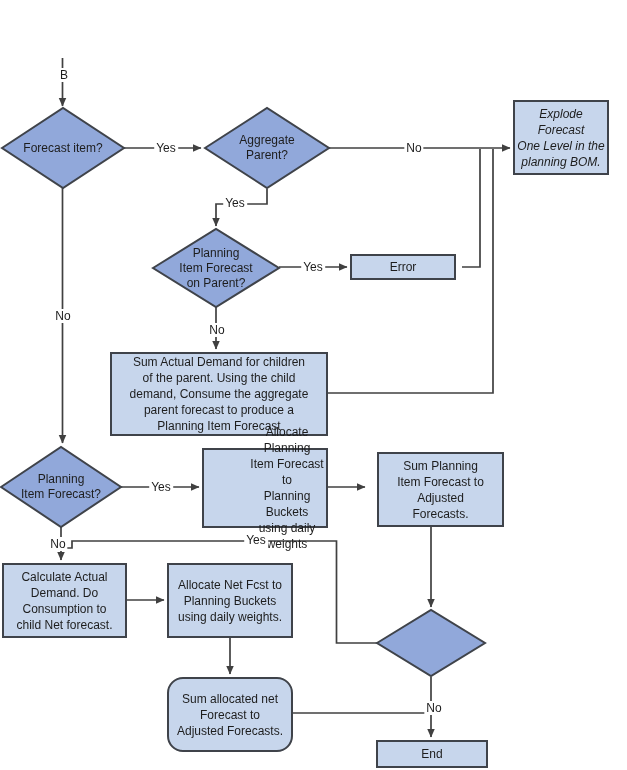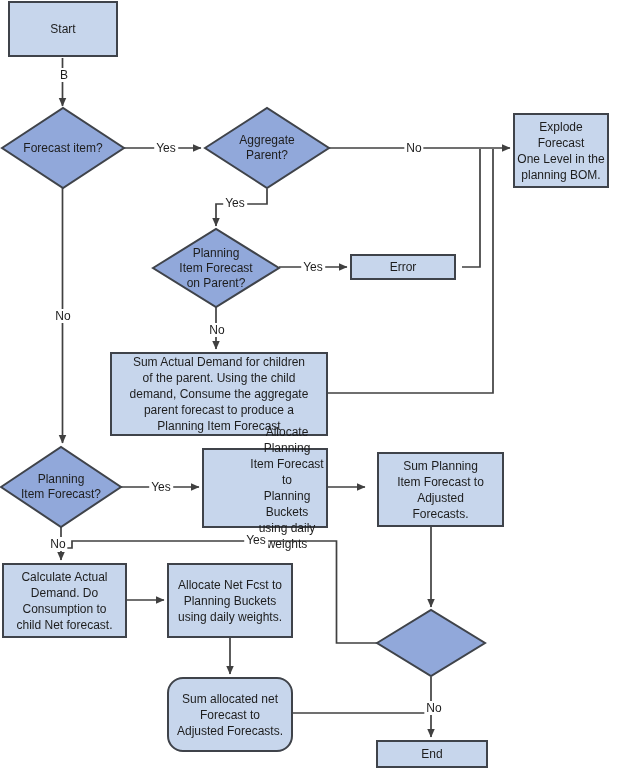--- a/index.html
+++ b/index.html
@@ -64,22 +64,21 @@
     <path class="connector" d="M293,713 H429"></path>
     <path class="connector" d="M431,677 V737" marker-end="url(#arrow)"></path>
 
     <polygon class="diamond-shape" points="2,148 63,108 124,148 63,188"></polygon>
     <polygon class="diamond-shape" points="205,148 267,108 329,148 267,188"></polygon>
     <polygon class="diamond-shape" points="153,268 216,229 279,268 216,307"></polygon>
     <polygon class="diamond-shape" points="1,487 61,447 121,487 61,527"></polygon>
     <polygon class="diamond-shape" points="377,643 431,610 485,643 431,676"></polygon>
   </svg>
 
-  <div class="node box" style="left:8px;top:1px;width:110px;height:56px;">Start</div>
-  <div class="node box" style="left:513px;top:113px;width:96px;height:75px;">Explode Forecast
+  <div class="node box" style="left:513px;top:100px;width:96px;height:75px;font-style:italic;">Explode Forecast
 One Level in the
 planning BOM.</div>
   <div class="node box" style="left:350px;top:254px;width:106px;height:26px;">Error</div>
   <div class="node box" style="left:110px;top:352px;width:218px;height:84px;">Sum Actual Demand for children
 of the parent. Using the child
 demand, Consume the aggregate
 parent forecast to produce a
 Planning Item Forecast</div>
   <div class="node box" style="left:202px;top:448px;width:126px;height:80px;padding-left:44px;">Allocate Planning
 Item Forecast to

